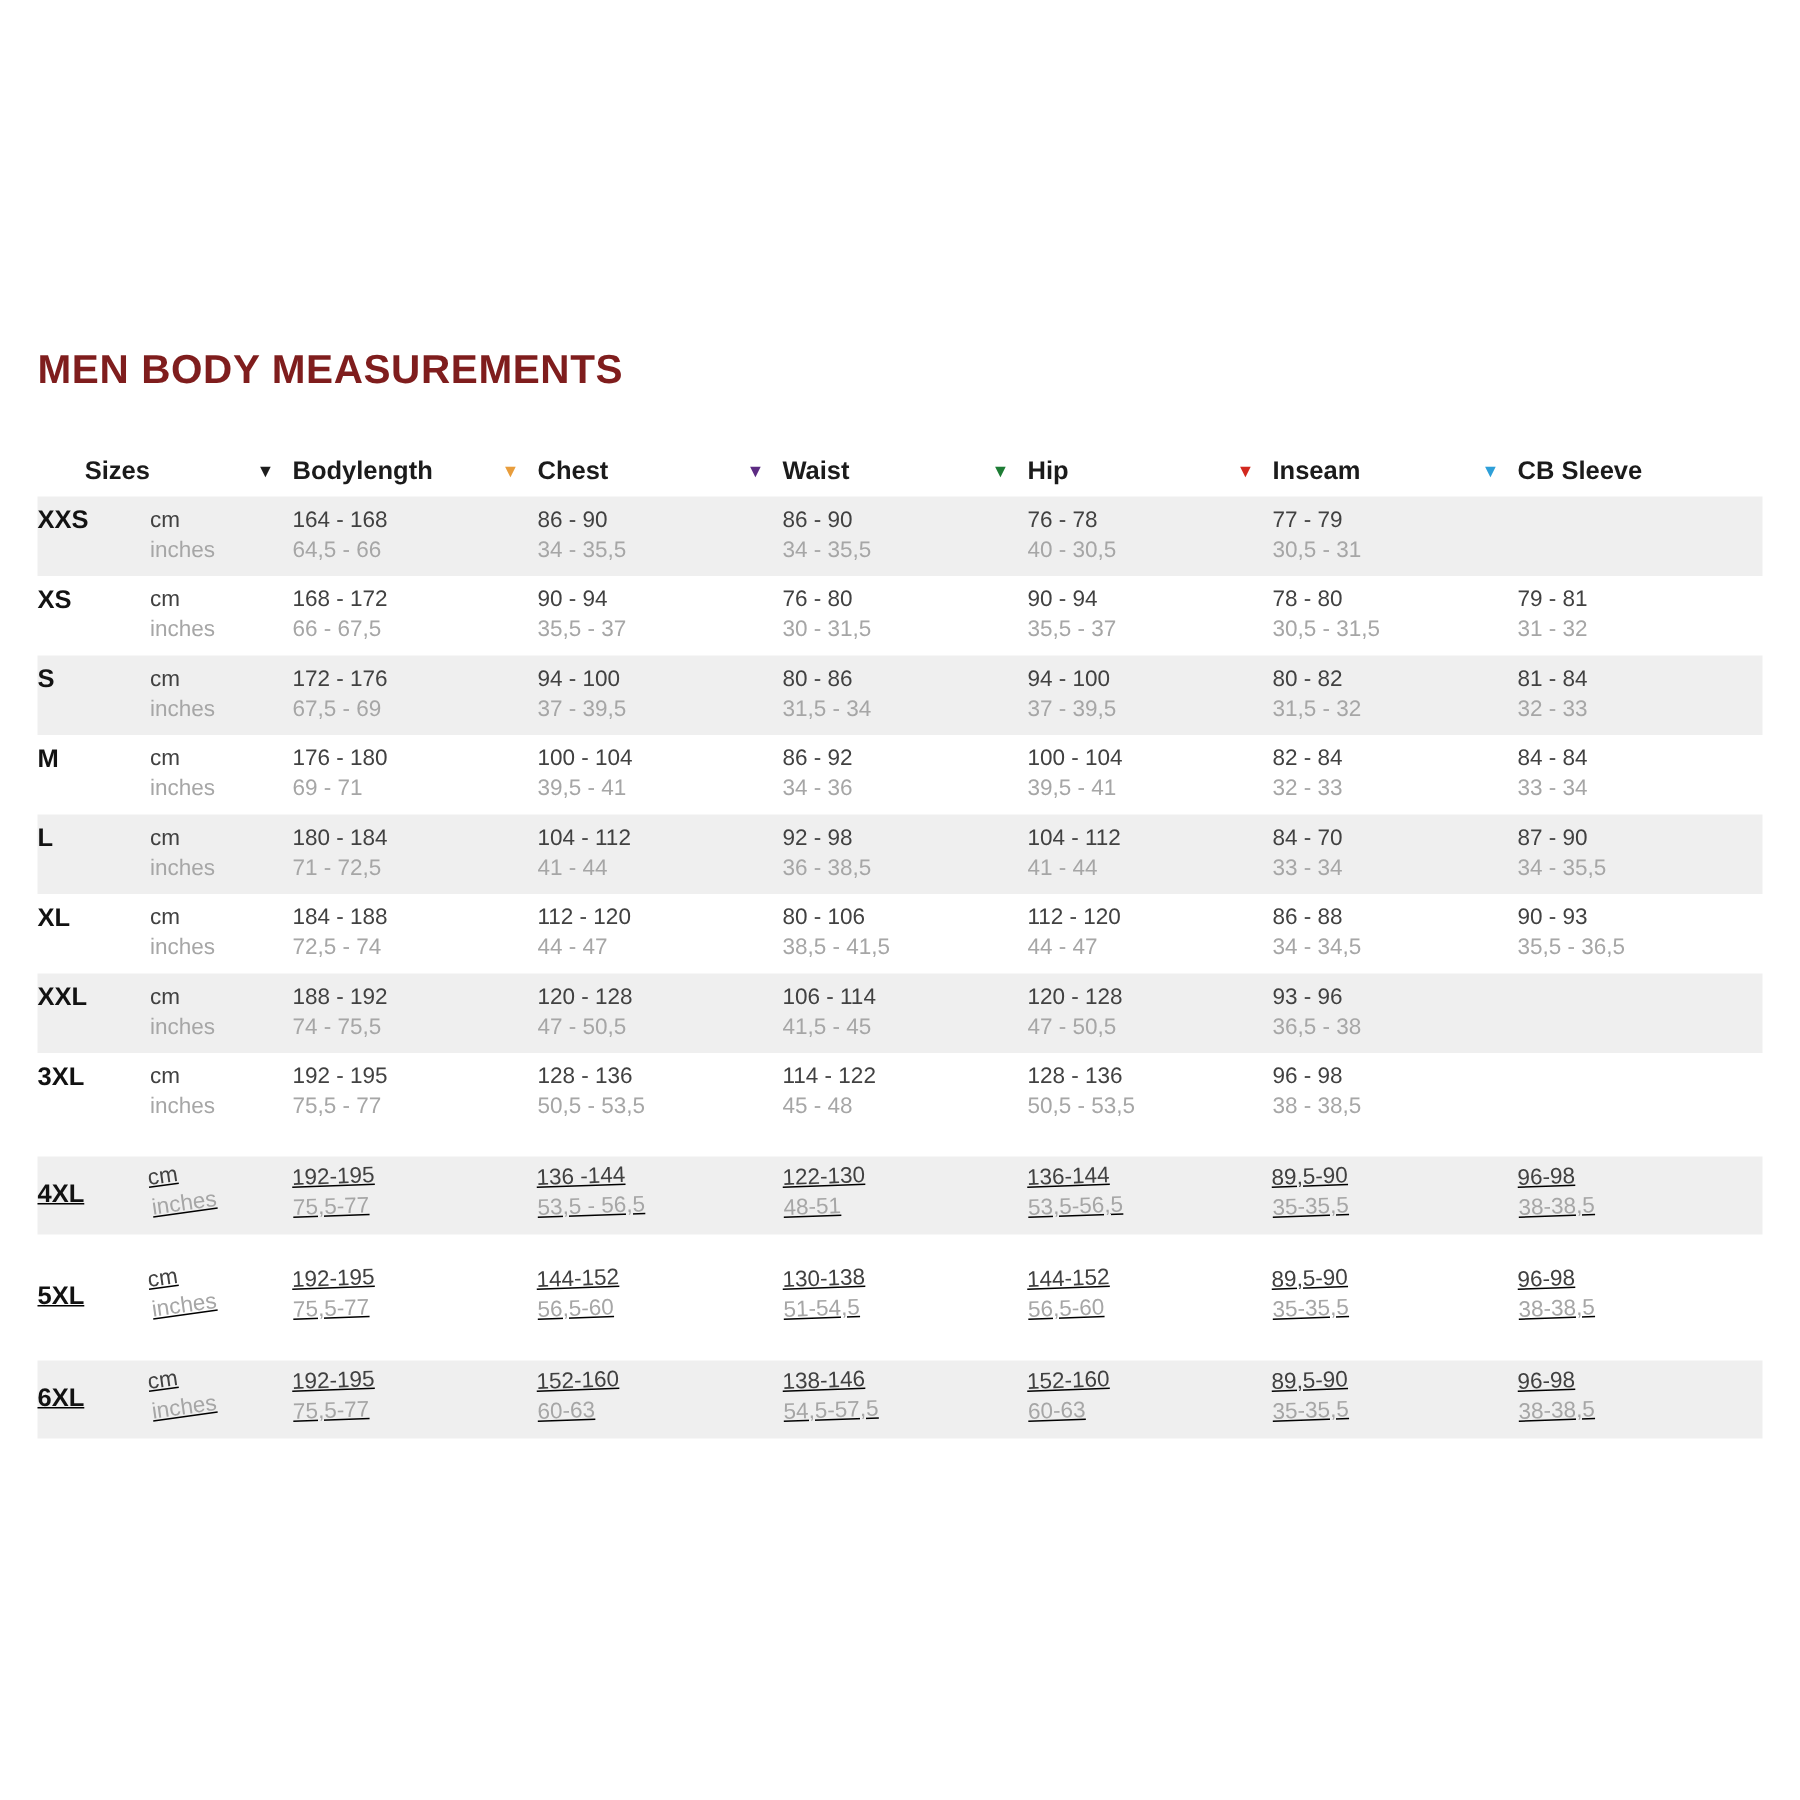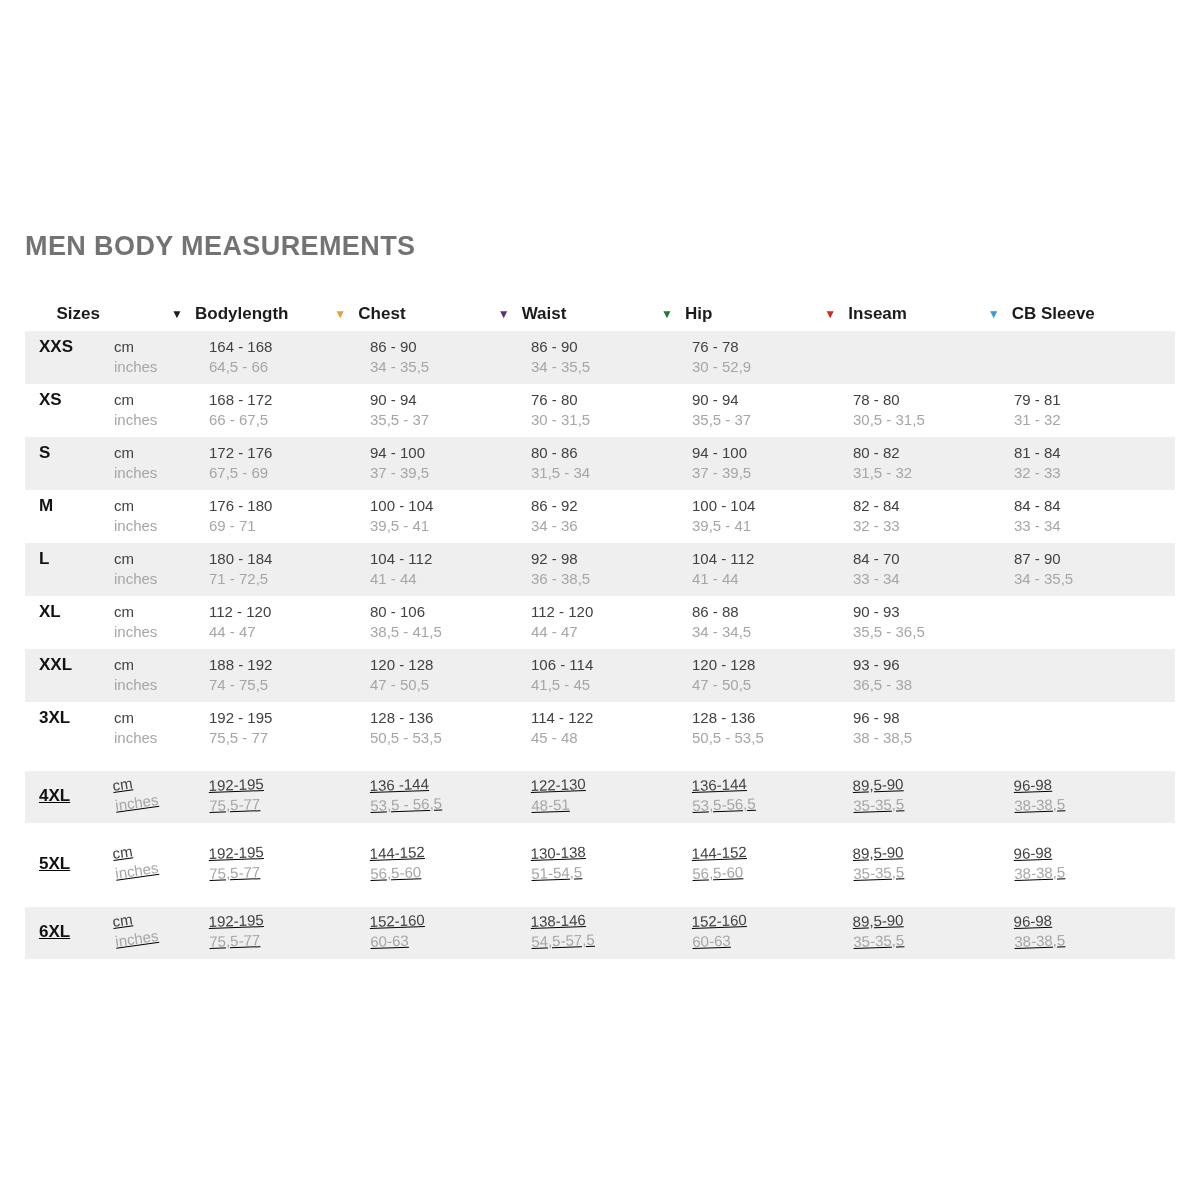--- a/index.html
+++ b/index.html
@@ -6,35 +6,35 @@
   html, body { background: #ffffff; }
   body {
     width: 1200px; height: 1200px;
     font-family: "Liberation Sans", sans-serif;
     -webkit-font-smoothing: antialiased;
   }
   .page { position: relative; width: 1200px; height: 1200px; background: #ffffff; overflow: hidden; }
   .content { position: absolute; left: 25px; top: 231px; width: 1150px; }
 
   .title {
-    font-size: 27px; font-weight: 600; color: #737373;
+    font-size: 27px; font-weight: 600; color: #7f1d1d;
     letter-spacing: 0.4px; margin-bottom: 42px;
   }
 
   .thead, .trow {
     display: grid;
     grid-template-columns: 75px 95px repeat(6, 1fr);
     align-items: start;
   }
   .thead { margin-bottom: 7px; }
   .hsize { font-size: 17px; font-weight: 700; color: #1b1b1b; text-align: right; }
   .hcol  { position: relative; font-size: 17px; font-weight: 700; color: #1b1b1b; }
   .tri   { position: absolute; left: -24px; top: 2px; font-size: 12px; line-height: 17px; }
 
-  .trow { height: 53px; padding-top: 6px; padding-left: 14px; }
+  .trow { height: 53px; padding-top: 6px; }
   .trow.stripe { background: #efefef; }
   .trow.detached { height: 52px; margin-top: 16px; padding-top: 5px; text-decoration: underline; }
 
   .sizecell { font-size: 17px; font-weight: 700; color: #121212; line-height: 20px; }
   .detached .sizecell { padding-top: 10px; }
 
   .u-cm, .v-cm { font-size: 15px; color: #414141; line-height: 20px; }
   .u-in, .v-in { font-size: 15px; color: #a6a6a6; line-height: 20px; }
 
   .detached .unitcell { transform: rotate(-8deg); transform-origin: left center; }
@@ -74,21 +74,25 @@
           <div class="valcell">
             <div class="v-cm">86 - 90</div>
             <div class="v-in">34 - 35,5</div>
           </div>
           <div class="valcell">
             <div class="v-cm">86 - 90</div>
             <div class="v-in">34 - 35,5</div>
           </div>
           <div class="valcell">
             <div class="v-cm">76 - 78</div>
-            <div class="v-in">30 - 52,9</div>
+            <div class="v-in">40 - 30,5</div>
+          </div>
+          <div class="valcell">
+            <div class="v-cm">77 - 79</div>
+            <div class="v-in">30,5 - 31</div>
           </div>
         </div>
         <div class="trow">
           <div class="sizecell">XS</div>
           <div class="unitcell">
             <div class="u-cm">cm</div>
             <div class="u-in">inches</div>
           </div>
           <div class="valcell">
             <div class="v-cm">168 - 172</div>
@@ -206,20 +210,24 @@
           <div class="valcell">
             <div class="v-cm">87 - 90</div>
             <div class="v-in">34 - 35,5</div>
           </div>
         </div>
         <div class="trow">
           <div class="sizecell">XL</div>
           <div class="unitcell">
             <div class="u-cm">cm</div>
             <div class="u-in">inches</div>
+          </div>
+          <div class="valcell">
+            <div class="v-cm">184 - 188</div>
+            <div class="v-in">72,5 - 74</div>
           </div>
           <div class="valcell">
             <div class="v-cm">112 - 120</div>
             <div class="v-in">44 - 47</div>
           </div>
           <div class="valcell">
             <div class="v-cm">80 - 106</div>
             <div class="v-in">38,5 - 41,5</div>
           </div>
           <div class="valcell">

